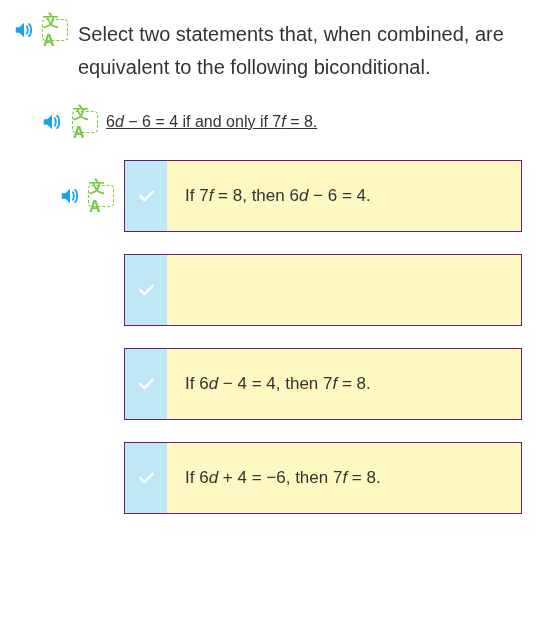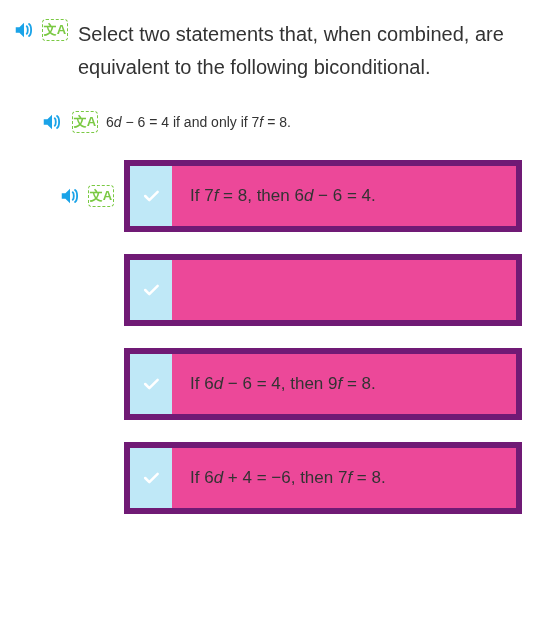--- a/index.html
+++ b/index.html
@@ -11,48 +11,49 @@
       color: #333;
     }
     .question-header {
       display: flex;
       align-items: flex-start;
       gap: 8px;
       margin-bottom: 14px;
     }
     .question-icons { display: flex; gap: 6px; align-items: center; flex-shrink: 0; }
     .icon-btn { display: inline-flex; align-items: center; justify-content: center; width: 24px; height: 24px; cursor: pointer; }
-    .translate-icon { border: 1.5px dashed #7ac943; border-radius: 4px; width: 26px; height: 22px; color: #7ac943; font-size: 13px; font-weight: bold; display:inline-flex; align-items:center; justify-content:center; }
+    .translate-icon { border: 1.5px dashed #7ac943; border-radius: 4px; width: 26px; height: 22px; color: #7ac943; font-size: 16px; font-weight: bold; display:inline-flex; align-items:center; justify-content:center; }
     .question-text {
       font-size: 20px;
       line-height: 1.65;
       color: #333;
       padding-left: 2px;
       flex: 1;
     }
     .biconditional-row {
       display: flex;
       align-items: center;
       gap: 8px;
       margin: 26px 0 26px 28px;
     }
     .biconditional-text {
-      font-size: 14px;
+      font-size: 16px;
       color: #333;
+      text-decoration: underline;
     }
     .mi { font-style: italic; }
     .options { display: flex; flex-direction: column; gap: 22px; }
     .option-row { display: flex; align-items: stretch; gap: 0; }
     .row-leading { width: 112px; display: flex; align-items: center; justify-content: flex-end; gap: 6px; padding-right: 10px; }
     .option-box {
       flex: 1;
       display: flex;
       align-items: stretch;
-      border: 6px solid #701a75;
-      background: #ec4899;
+      border: 1px solid #701a75;
+      background: #fef9c3;
       min-height: 72px;
       cursor: pointer;
     }
     .check-strip {
       width: 42px;
       background: #bfe8f7;
       display: flex;
       align-items: center;
       justify-content: center;
       flex-shrink: 0;
@@ -134,21 +135,21 @@
 
   <div class="option-row">
     <div class="row-leading"></div>
     <div class="option-box">
       <div class="check-strip">
         <svg width="20" height="20" viewBox="0 0 24 24">
             <path d="M5 12l5 5L20 7" stroke="#fff" stroke-width="3" fill="none" stroke-linecap="round" stroke-linejoin="round"></path>
           </svg>
       </div>
       <div class="option-text">
-        <span><span>If 6</span><span class="mi">d</span><span> − 6 = 4, then 9</span><span class="mi">f</span><span> = 8.</span></span>
+        <span><span>If 6</span><span class="mi">d</span><span> − 4 = 4, then 7</span><span class="mi">f</span><span> = 8.</span></span>
       </div>
     </div>
   </div>
 
   <div class="option-row">
     <div class="row-leading"></div>
     <div class="option-box">
       <div class="check-strip">
         <svg width="20" height="20" viewBox="0 0 24 24">
             <path d="M5 12l5 5L20 7" stroke="#fff" stroke-width="3" fill="none" stroke-linecap="round" stroke-linejoin="round"></path>

